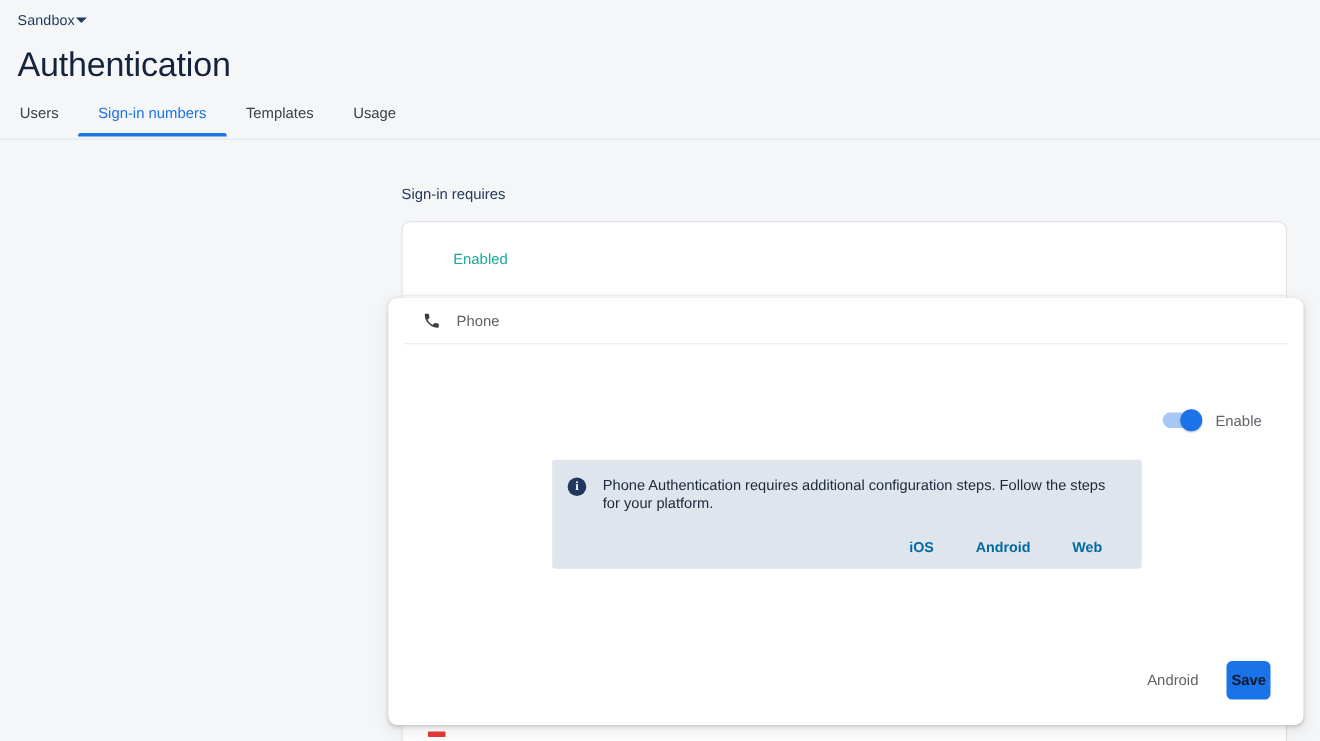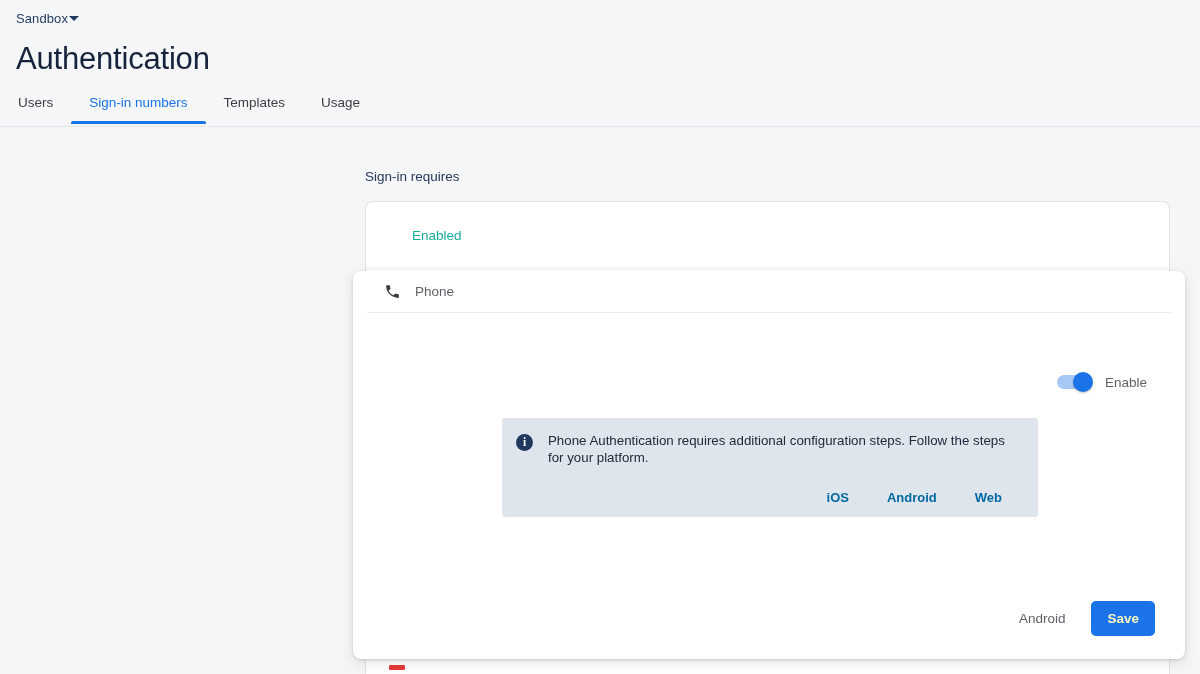--- a/index.html
+++ b/index.html
@@ -153,22 +153,22 @@
   .card-actions {
     position: absolute; right: 30px; bottom: 23px;
     display: flex; align-items: center; gap: 12px;
   }
   .btn-cancel {
     background: none; border: none; font-size: 13.5px;
     color: #5f6368; padding: 9px 14px; cursor: pointer;
     font-family: "Liberation Sans", sans-serif; border-radius: 4px;
   }
   .btn-save {
-    background: #1a73e8; border: none; color: #fef9c3;
-    font-size: 13.5px; font-weight: 600; padding: 10px 16px;
+    background: #1a73e8; border: none; color: #0f172a;
+    font-size: 13.5px; font-weight: 600; padding: 10px 4px;
     border-radius: 5px; cursor: pointer;
     font-family: "Liberation Sans", sans-serif;
   }
 
   
   .behind-row {
     position: absolute; left: 365px; top: 659px;
     width: 805px; height: 15px; background: #fff;
     border-left: 1px solid #e0e2e5; border-right: 1px solid #e0e2e5;
   }

